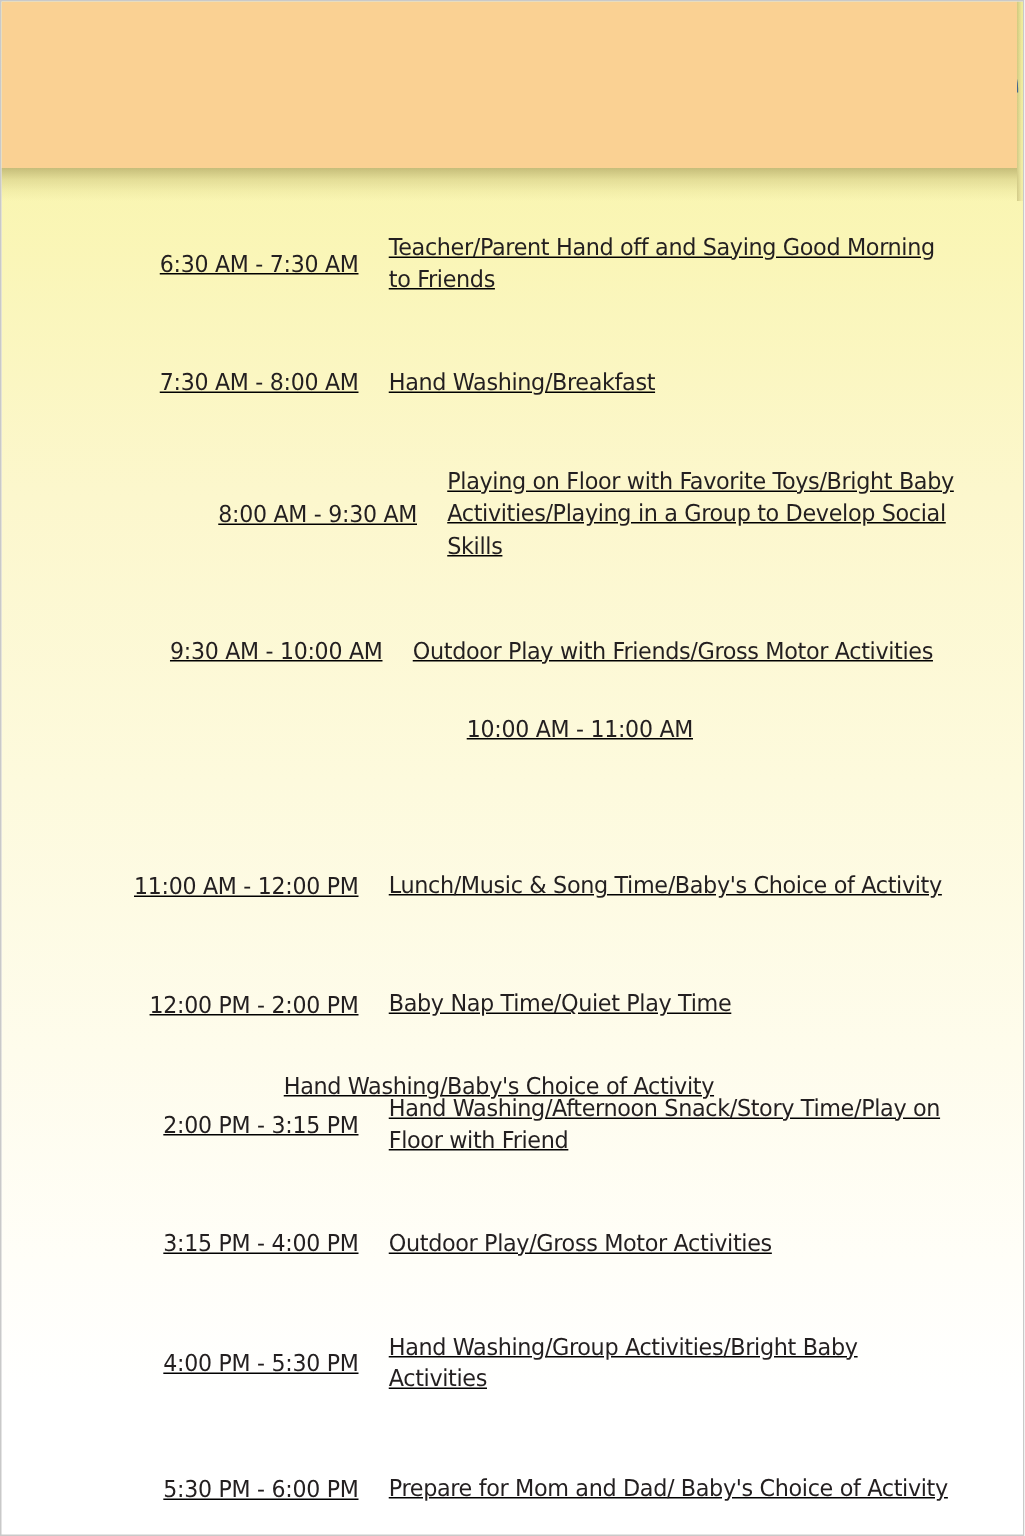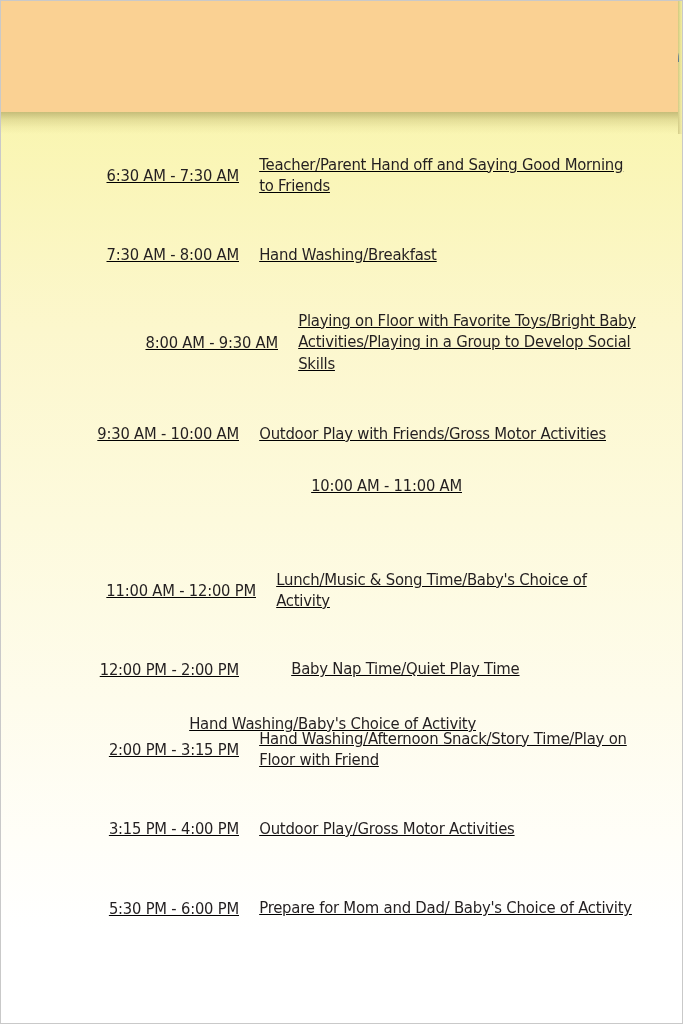--- a/index.html
+++ b/index.html
@@ -140,24 +140,24 @@
     letter-spacing: -0.25px;
     line-height: 1.38;
     transform: scaleX(0.96);
     transform-origin: left center;
   }
 
   
   .row.h1 { height: 84px; }
   .row.h2 { height: 75px; justify-content: flex-end; }
   .row.h3 { height: 100px; padding-left: 39px; }
-  .row.h4 { height: 83px; }
+  .row.h4 { height: 83px; padding-left: 16px; }
   .row.h5 { height: 74px; flex-direction: column; }
-  .row.h6 { height: 82px; padding-left: 17px; }
-  .row.h7 { height: 76px; gap: 32px; }
+  .row.h6 { height: 82px; }
+  .row.h7 { height: 76px; }
   .row.h8 { height: 84px; }
   .row.h9 { height: 75px; }
   .row.h10 { height: 84px; }
   .row.h11 { height: 84px; }
 </style>
 </head>
 <body>
 
 <div id="poster">
 
@@ -207,20 +207,24 @@
     <div class="row h8">
       <div class="row-time">2:00 PM - 3:15 PM</div>
       <div class="row-desc">Hand Washing/Afternoon Snack/Story Time/Play on Floor with Friend</div>
     </div>
 
     <div class="row h9">
       <div class="row-time">3:15 PM - 4:00 PM</div>
       <div class="row-desc">Outdoor Play/Gross Motor Activities</div>
     </div>
 
+    <div class="row h10">
+      <div class="row-time">4:00 PM - 5:30 PM</div>
+      <div class="row-desc">Hand Washing/Group Activities/Bright Baby Activities</div>
+    </div>
 
     <div class="row h11">
       <div class="row-time">5:30 PM - 6:00 PM</div>
       <div class="row-desc">Prepare for Mom and Dad/ Baby's Choice of Activity</div>
     </div>
 
   </div>
 </div>
 
 </body></html>

